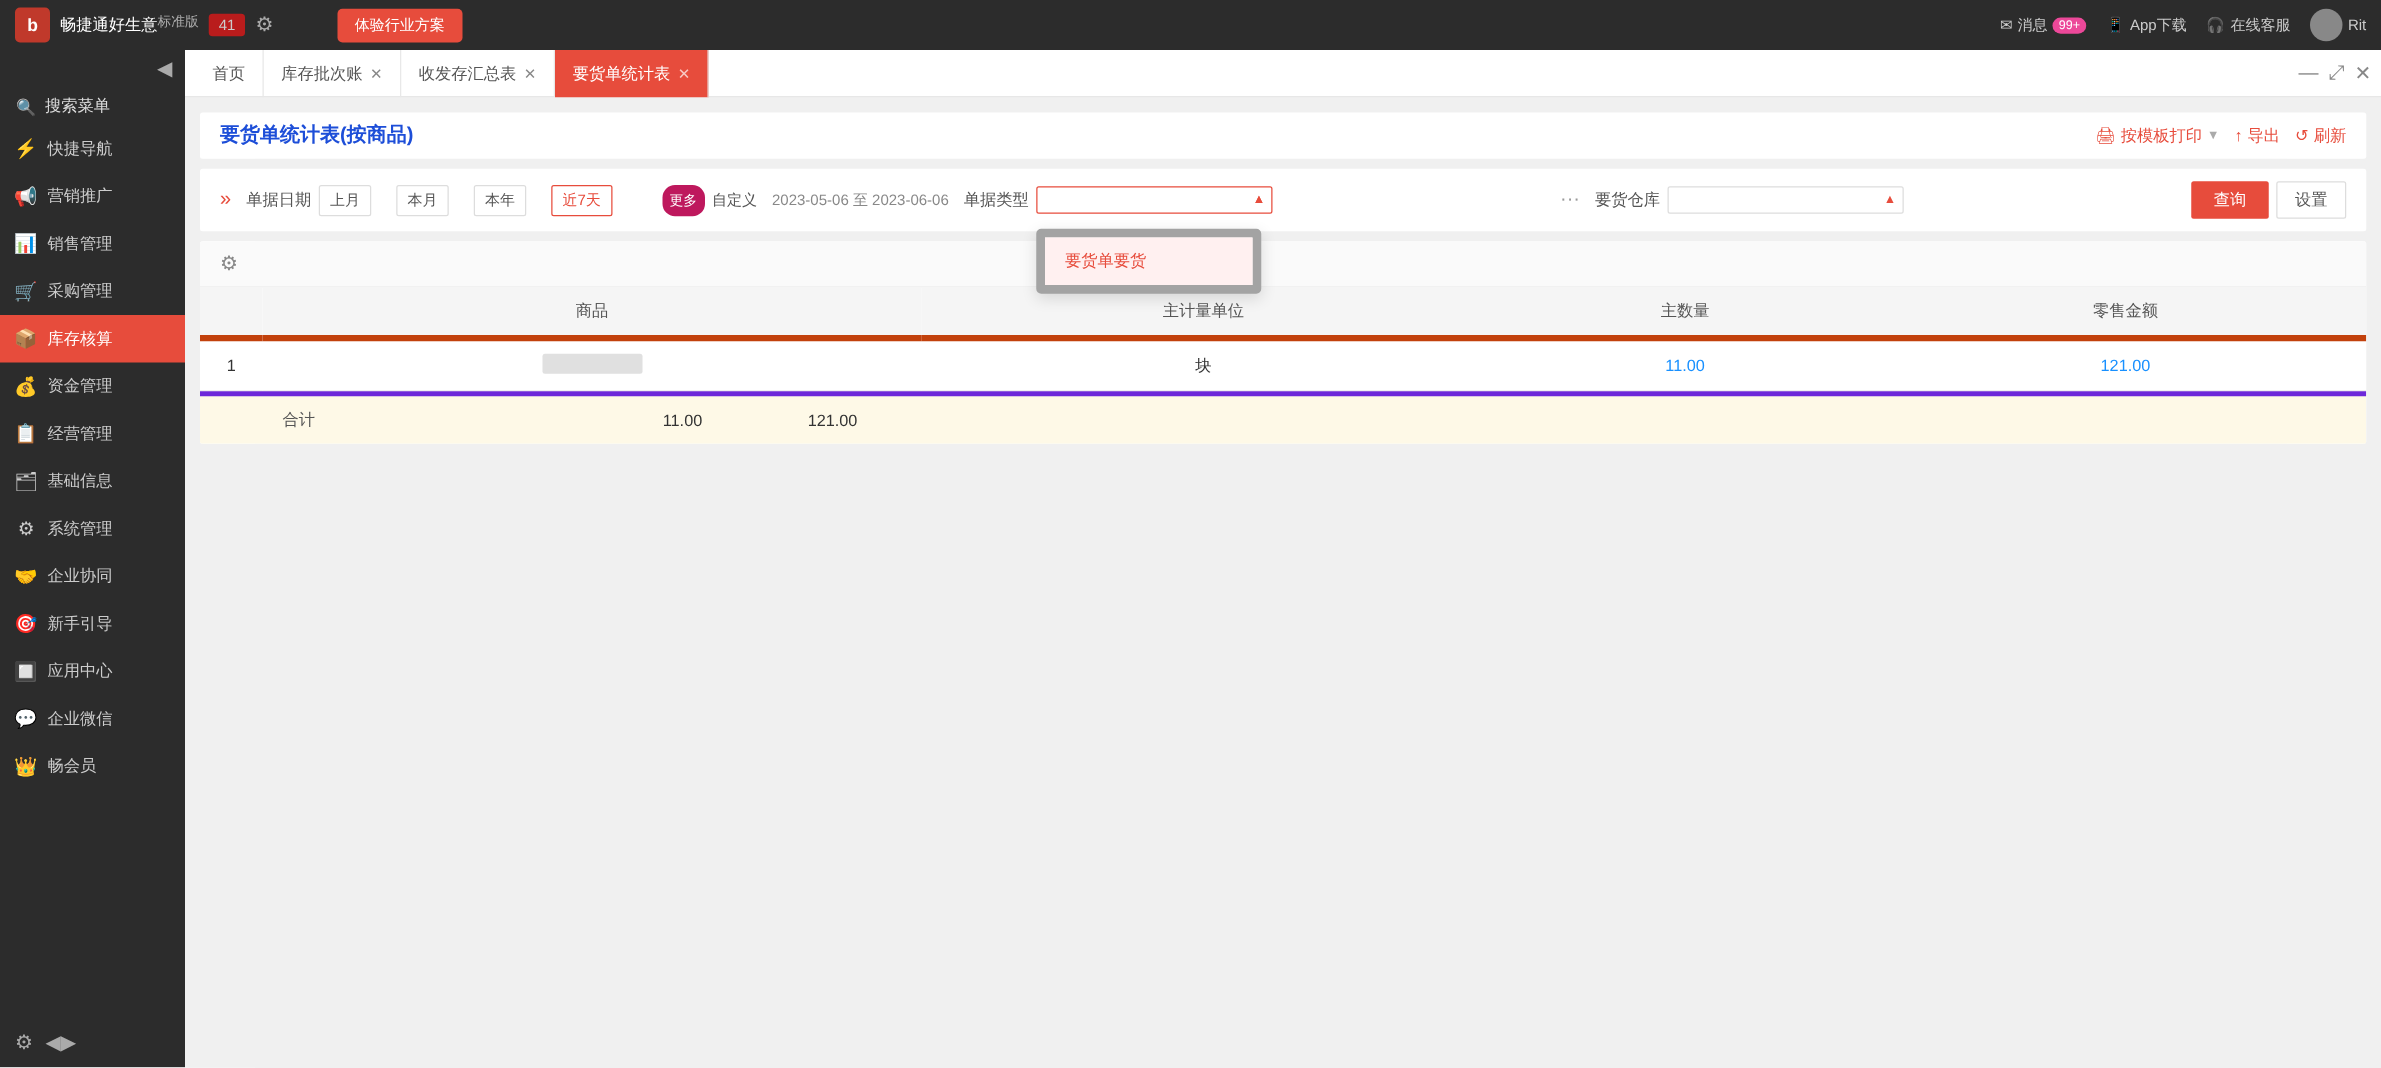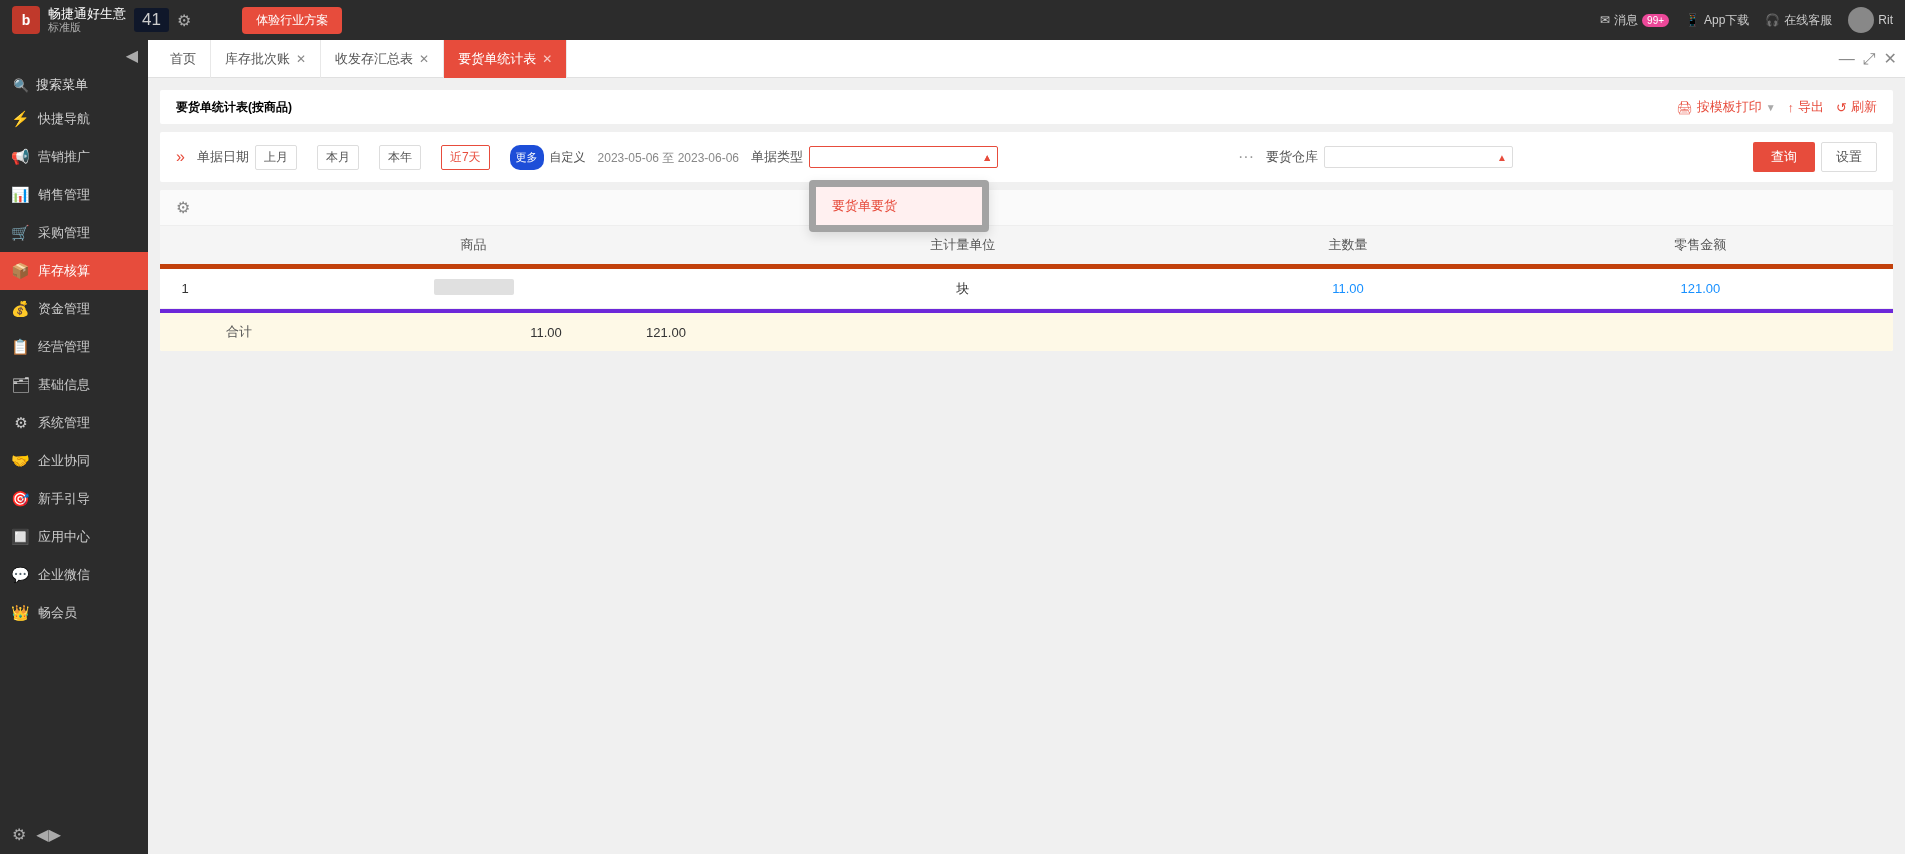--- a/index.html
+++ b/index.html
@@ -12,21 +12,21 @@
       display: flex;
       align-items: center;
       justify-content: space-between;
       padding: 0 12px;
       flex-shrink: 0;
     }
     .top-bar-left { display: flex; align-items: center; gap: 8px; }
     .logo-icon { width: 28px; height: 28px; background: #c0392b; border-radius: 4px; display: flex; align-items: center; justify-content: center; color: white; font-size: 14px; font-weight: bold; }
     .app-name { color: #fff; font-size: 13px; }
     .app-sub { color: #aaa; font-size: 11px; }
-    .tab-count { background: #0f172a; color: #ccc; font-size: 17px; padding: 2px 8px; border-radius: 3px; }
+    .tab-count { background: #b91c1c; color: #ccc; font-size: 12px; padding: 2px 8px; border-radius: 3px; }
     .settings-icon-top { color: #aaa; font-size: 16px; cursor: pointer; }
     .trial-btn { background: #e74c3c; color: white; border: none; padding: 5px 14px; border-radius: 4px; font-size: 12px; cursor: pointer; margin-left: 43px; }
     .top-bar-right { display: flex; align-items: center; gap: 16px; }
     .top-right-item { display: flex; align-items: center; gap: 4px; color: #ccc; font-size: 12px; cursor: pointer; }
     .badge { background: #ec4899; color: white; border-radius: 10px; font-size: 10px; padding: 1px 5px; }
     .user-avatar { width: 26px; height: 26px; background: #888; border-radius: 50%; }
 
     
     .main-layout { display: flex; flex: 1; overflow: hidden; }
 
@@ -80,41 +80,41 @@
 
     
     .page-content { flex: 1; overflow: auto; background: #f0f0f0; padding: 12px; }
 
     
     .page-header {
       background: #fff; padding: 8px 16px;
       display: flex; align-items: center; justify-content: space-between;
       margin-bottom: 8px; border-radius: 2px;
     }
-    .page-title { font-size: 12px; font-weight: bold; color: #000000; }
+    .page-title { font-size: 16px; font-weight: bold; color: #1d4ed8; }
     .page-actions { display: flex; align-items: center; gap: 12px; }
     .action-btn { display: flex; align-items: center; gap: 4px; color: #666; font-size: 13px; cursor: pointer; }
     .action-btn span { color: #e74c3c; }
 
     
     .filter-bar {
       background: #fff; padding: 10px 16px;
       display: flex; align-items: center; gap: 12px;
       margin-bottom: 8px; border-radius: 2px; flex-wrap: wrap;
     }
     .filter-expand-btn { color: #e74c3c; font-size: 16px; cursor: pointer; background: none; border: none; }
     .filter-group { display: flex; align-items: center; gap: 6px; }
     .filter-label { font-size: 13px; color: #555; }
     .date-buttons { display: flex; gap: 20px; }
     .date-btn {
       padding: 3px 8px; font-size: 12px; border: 1px solid #ddd;
       background: #fff; cursor: pointer; border-radius: 2px; color: #555;
     }
     .date-btn.active { color: #e74c3c; border-color: #e74c3c; }
-    .date-more { background: #1d4ed8; color: white; border: none; padding: 2px 6px; border-radius: 10px; font-size: 11px; cursor: pointer; }
+    .date-more { background: #be185d; color: white; border: none; padding: 2px 6px; border-radius: 10px; font-size: 11px; cursor: pointer; margin-left: 20px; }
     .date-custom { color: #555; font-size: 12px; cursor: pointer; }
     .date-range { font-size: 12px; color: #888; }
     .filter-select-group { display: flex; align-items: center; gap: 6px; position: relative; }
     .filter-select-label { font-size: 13px; color: #555; }
     .filter-select {
       border: 1px solid #e74c3c; border-radius: 2px; padding: 3px 24px 3px 8px;
       font-size: 12px; min-width: 120px; background: white; cursor: pointer;
       outline: none; appearance: none; color: #333; position: relative;
     }
     .select-wrapper { position: relative; display: inline-block; }
@@ -160,21 +160,21 @@
     .footer-val { font-size: 13px; color: #333; width: 120px; text-align: center; }
   </style>
 </head>
 <body>
 
 <div class="top-bar">
   <div class="top-bar-left">
     <div class="logo-icon">
       <span>b</span>
     </div>
-    <div style="display:flex;flex-direction:column;line-height:1.2;">
+    <div style="display:flex;flex-direction:row;line-height:1.2;">
       <span class="app-name">畅捷通好生意</span>
       <span class="app-sub">标准版</span>
     </div>
     <span class="tab-count">41</span>
     <span class="settings-icon-top">⚙</span>
     <button class="trial-btn">体验行业方案</button>
   </div>
   <div class="top-bar-right">
     <div class="top-right-item">
       <span>✉</span>

